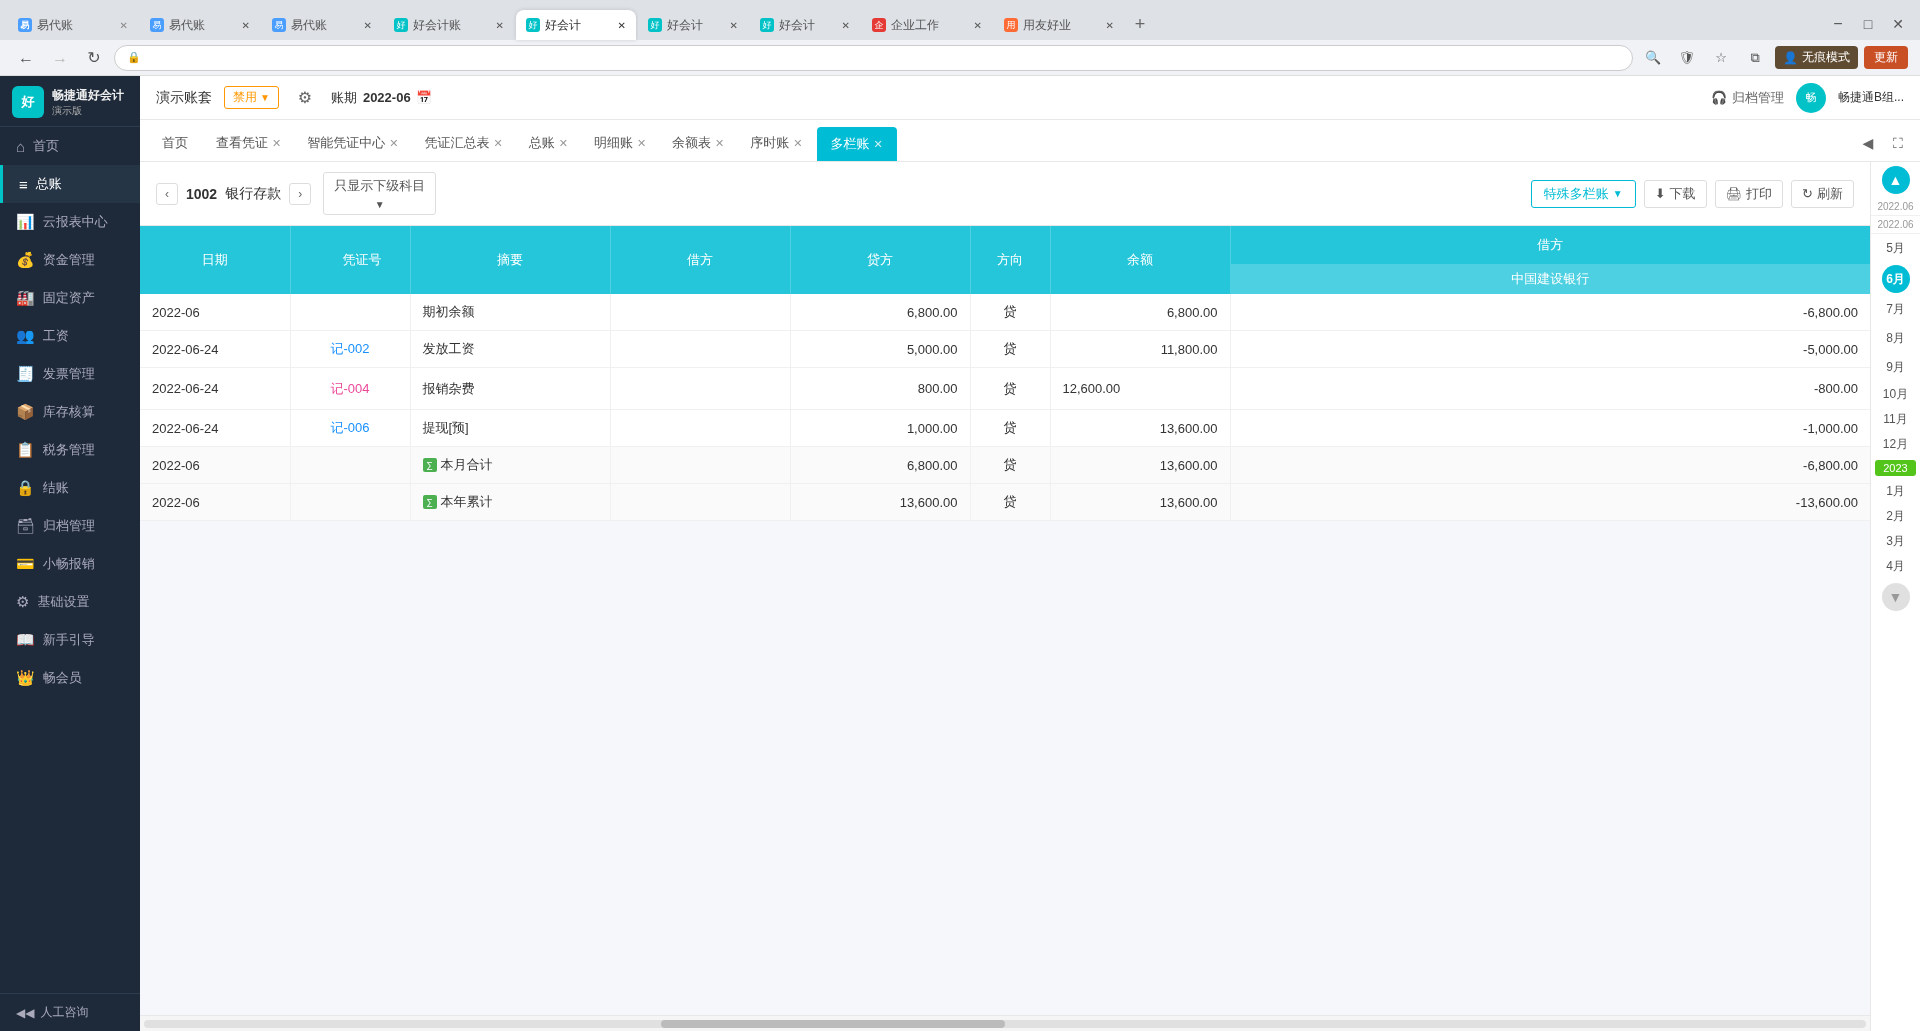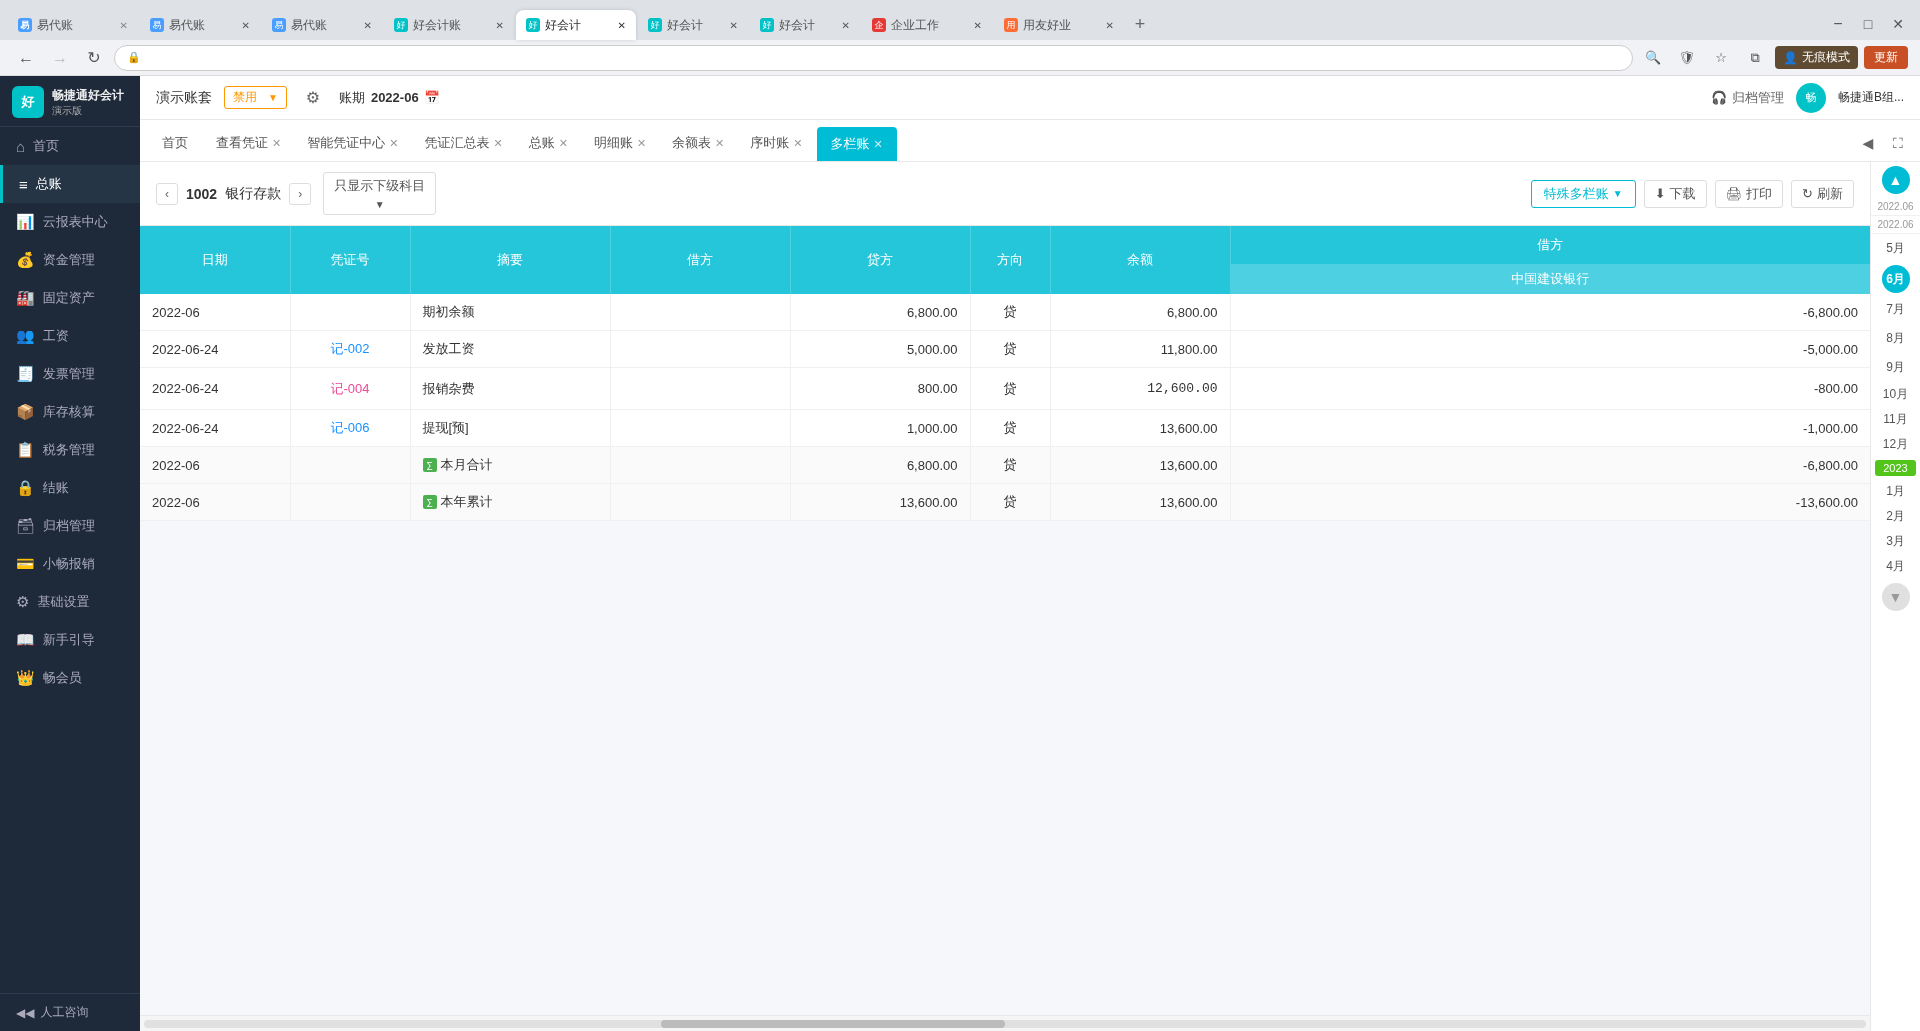--- a/index.html
+++ b/index.html
@@ -160,21 +160,21 @@
     <div style="padding:10px 16px;border-top:1px solid #2d3d50;cursor:pointer;color:#aab;font-size:12px;display:flex;align-items:center;gap:6px;">
       <span>◀◀</span>
       <span>人工咨询</span>
     </div>
   </div>
 
   <div style="flex:1;display:flex;flex-direction:column;overflow:hidden;">
 
     <div style="background:white;height:44px;display:flex;align-items:center;padding:0 16px;gap:12px;border-bottom:1px solid #e8e8e8;">
       <span style="font-size:14px;color:#333;">演示账套</span>
-      <div style="border:1px solid #ff9800;color:#ff9800;padding:2px 8px;border-radius:3px;font-size:12px;display:flex;align-items:center;gap:11px;cursor:pointer;">
+      <div style="border:1px solid #ff9800;color:#ff9800;padding:2px 8px;border-radius:3px;font-size:12px;display:flex;align-items:center;gap:3px;cursor:pointer;">
         <span>禁用</span>
         <span style="font-size:10px;">▼</span>
       </div>
       <div style="width:28px;height:28px;display:flex;align-items:center;justify-content:center;cursor:pointer;color:#666;font-size:16px;">⚙</div>
       <div style="display:flex;align-items:center;gap:6px;font-size:13px;color:#333;">
         <span>账期</span>
         <span style="font-weight:bold;">2022-06</span>
         <span style="cursor:pointer;">📅</span>
       </div>
       <div style="margin-left:auto;display:flex;align-items:center;gap:12px;">
@@ -263,21 +263,21 @@
           </div>
         </div>
 
         <div style="flex:1;overflow:auto;">
           <table style="width:100%;border-collapse:collapse;background:white;">
             <thead>
               <tr style="background:#26c6da;color:white;">
                 <th style="padding:10px 12px;text-align:center;font-weight:normal;font-size:13px;border-right:1px solid #4dd0e1;width:150px;" rowspan="2">
                   <span>日期</span>
                 </th>
-                <th style="padding:10px 12px;text-align:center;font-weight:normal;font-size:13px;border-right:1px solid #4dd0e1;width:120px;margin-left:28px;" rowspan="2">
+                <th style="padding:10px 28px;text-align:right;font-weight:normal;font-size:13px;border-right:1px solid #4dd0e1;width:120px;margin-left:28px;" rowspan="2">
                   <span>凭证号</span>
                 </th>
                 <th style="padding:10px 12px;text-align:center;font-weight:normal;font-size:13px;border-right:1px solid #4dd0e1;width:200px;" rowspan="2">
                   <span>摘要</span>
                 </th>
                 <th style="padding:10px 12px;text-align:center;font-weight:normal;font-size:13px;border-right:1px solid #4dd0e1;width:180px;" rowspan="2">
                   <span>借方</span>
                 </th>
                 <th style="padding:10px 12px;text-align:center;font-weight:normal;font-size:13px;border-right:1px solid #4dd0e1;width:180px;" rowspan="2">
                   <span>贷方</span>
@@ -326,21 +326,21 @@
 
               <tr style="border-bottom:1px solid #f0f0f0;">
                 <td style="padding:9px 12px;font-size:13px;color:#333;border-right:1px solid #f0f0f0;">2022-06-24</td>
                 <td style="padding:9px 12px;font-size:13px;border-right:1px solid #f0f0f0;text-align:center;">
                   <a href="#" style="color:#ec4899;text-decoration:none;">记-004</a>
                 </td>
                 <td style="padding:9px 12px;font-size:13px;color:#333;border-right:1px solid #f0f0f0;">报销杂费</td>
                 <td style="padding:9px 12px;font-size:13px;color:#333;border-right:1px solid #f0f0f0;text-align:right;"></td>
                 <td style="padding:9px 12px;font-size:13px;color:#333;border-right:1px solid #f0f0f0;text-align:right;">800.00</td>
                 <td style="padding:9px 12px;font-size:13px;color:#333;border-right:1px solid #f0f0f0;text-align:center;">贷</td>
-                <td style="padding:13px 12px;font-size:13px;color:#333;border-right:1px solid #f0f0f0;text-align:right;font-family:Liberation Mono, monospace;">12,600.00</td>
+                <td style="padding:13px 12px;font-size:13px;color:#333;border-right:1px solid #f0f0f0;text-align:left;">12,600.00</td>
                 <td style="padding:9px 12px;font-size:13px;color:#333;text-align:right;margin-left:8px;">-800.00</td>
               </tr>
 
               <tr style="border-bottom:1px solid #f0f0f0;">
                 <td style="padding:9px 12px;font-size:13px;color:#333;border-right:1px solid #f0f0f0;">2022-06-24</td>
                 <td style="padding:9px 12px;font-size:13px;border-right:1px solid #f0f0f0;text-align:center;">
                   <a href="#" style="color:#1890ff;text-decoration:none;">记-006</a>
                 </td>
                 <td style="padding:9px 12px;font-size:13px;color:#333;border-right:1px solid #f0f0f0;">提现[预]</td>
                 <td style="padding:9px 12px;font-size:13px;color:#333;border-right:1px solid #f0f0f0;text-align:right;"></td>

